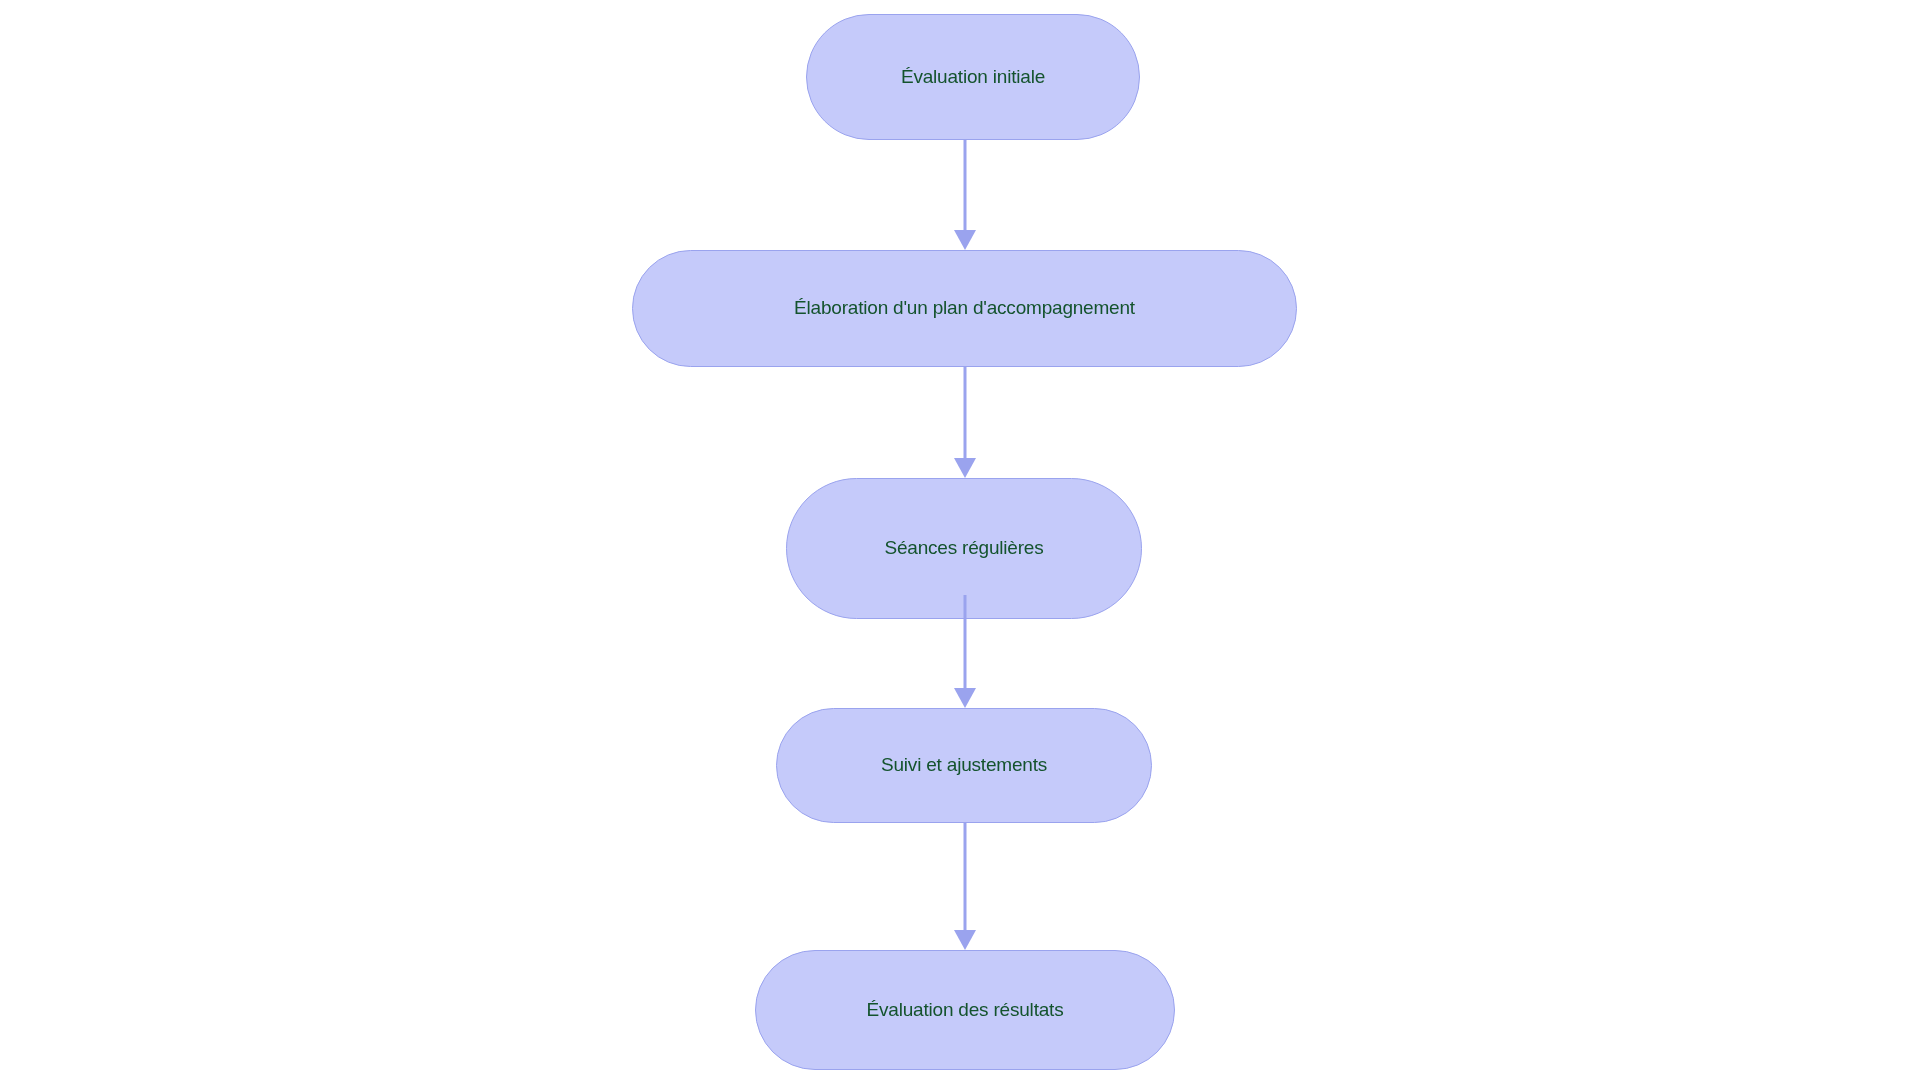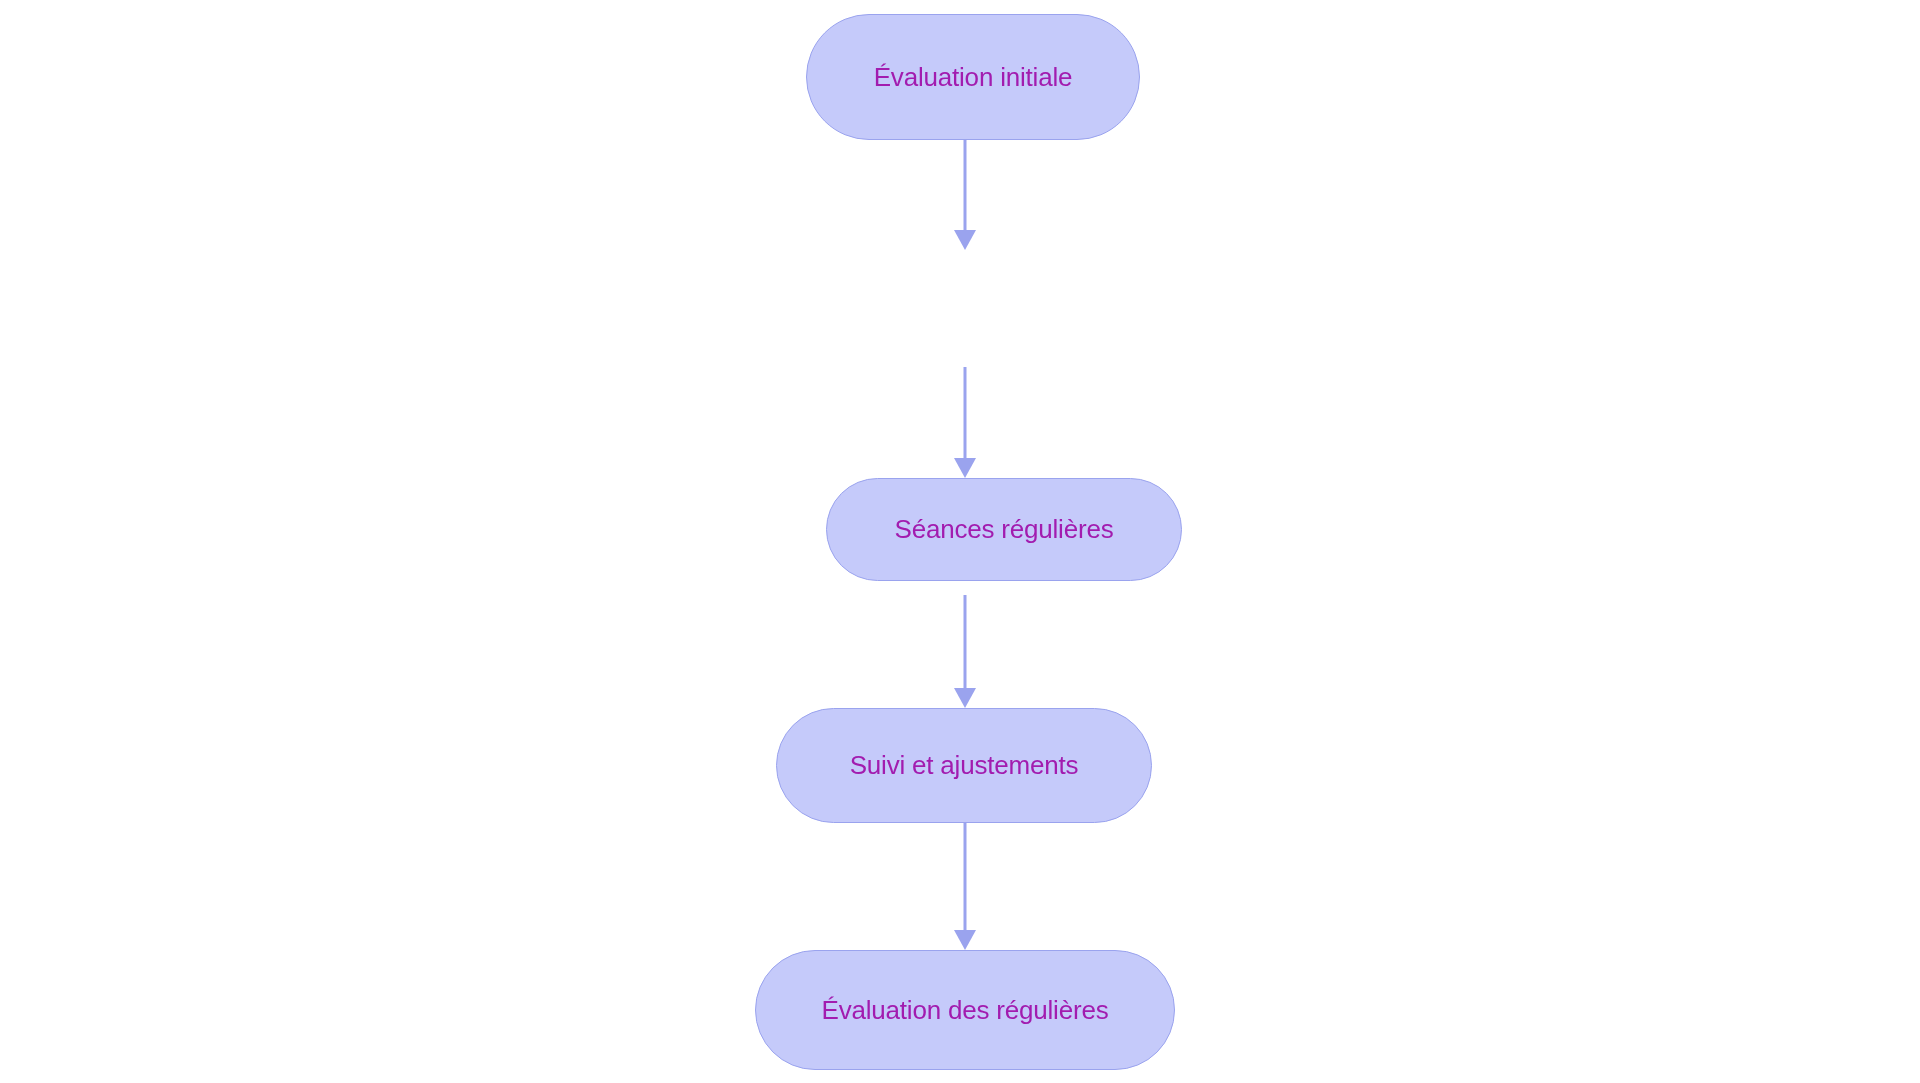--- a/index.html
+++ b/index.html
@@ -35,33 +35,33 @@
     background: #c5cafa;
     border: 1.6px solid #9aa3ee;
     border-radius: 999px;
     display: flex;
     align-items: center;
     justify-content: center;
     text-align: center;
   }
 
   .node-label {
-    color: #a21caf;
-    font-size: 26px;
+    color: #14532d;
+    font-size: 19px;
     font-weight: 400;
     letter-spacing: -0.2px;
     line-height: 1.1;
     white-space: nowrap;
     padding: 0 16px;
   }
 
   
   .node-1 { left: 806px;  top: 14px;   width: 334px;  height: 126px; }
   .node-2 { left: 632px;  top: 250px;  width: 665px;  height: 117px; }
-  .node-3 { left: 826px;  top: 478px;  width: 356px;  height: 103px; }
+  .node-3 { left: 786px;  top: 478px;  width: 356px;  height: 141px; }
   .node-4 { left: 776px;  top: 708px;  width: 376px;  height: 115px; justify-content: center; }
   .node-5 { left: 755px;  top: 950px;  width: 420px;  height: 120px; }
 
   .connector {
     position: absolute;
     width: 40px;
     transform: translateX(-50%);
     left: 965px;
   }
   .connector .conn-line {
@@ -101,20 +101,23 @@
 
     <div class="node node-1">
       <span class="node-label">Évaluation initiale</span>
     </div>
 
     <div class="connector conn-1">
       <div class="conn-line"></div>
       <div class="conn-head"></div>
     </div>
 
+    <div class="node node-2">
+      <span class="node-label">Élaboration d'un plan d'accompagnement</span>
+    </div>
 
     <div class="connector conn-2">
       <div class="conn-line"></div>
       <div class="conn-head"></div>
     </div>
 
     <div class="node node-3">
       <span class="node-label">Séances régulières</span>
     </div>
 
@@ -126,17 +129,17 @@
     <div class="node node-4">
       <span class="node-label">Suivi et ajustements</span>
     </div>
 
     <div class="connector conn-4">
       <div class="conn-line"></div>
       <div class="conn-head"></div>
     </div>
 
     <div class="node node-5">
-      <span class="node-label">Évaluation des régulières</span>
+      <span class="node-label">Évaluation des résultats</span>
     </div>
 
   </div>
 </div>
 
 </body></html>

